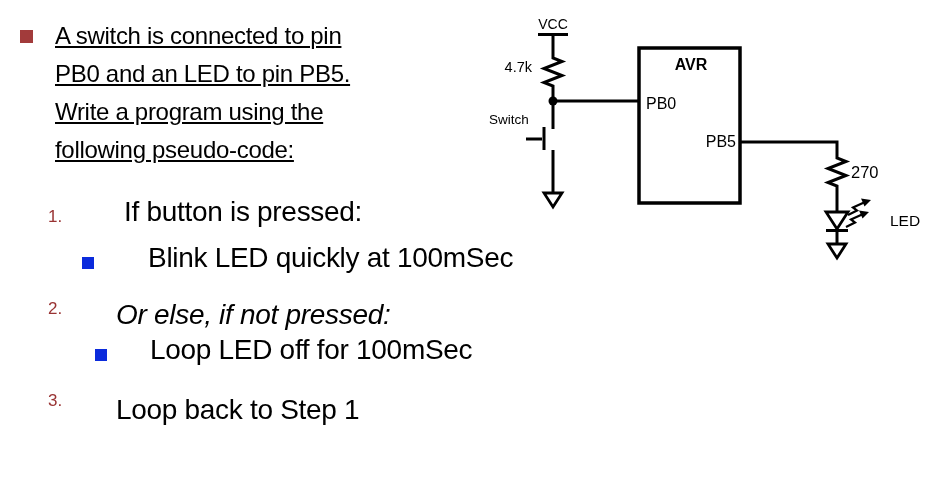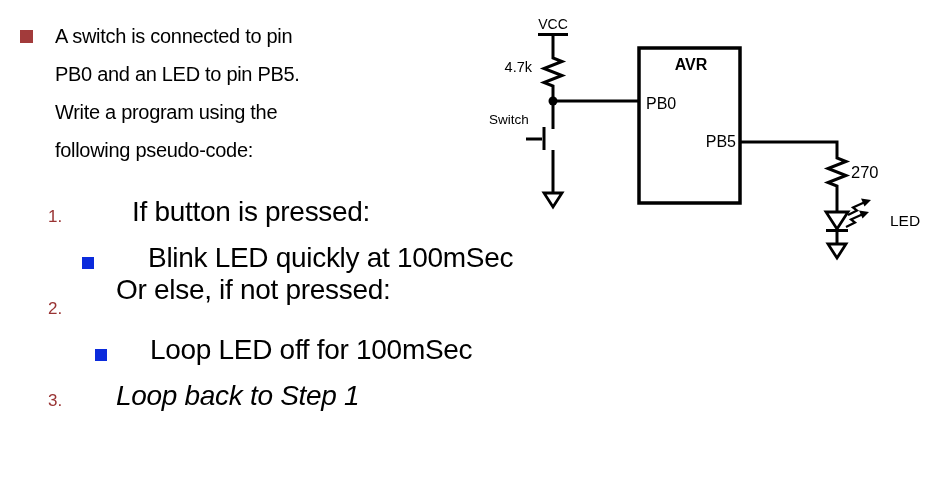--- a/index.html
+++ b/index.html
@@ -4,31 +4,31 @@
 <style>
   html,body{margin:0;padding:0;}
   body{
     width:947px;height:503px;background:#ffffff;position:relative;overflow:hidden;
     font-family:"Liberation Sans","DejaVu Sans",sans-serif;color:#000;
   }
   
   .bullet-sq{position:absolute;left:20px;top:30px;width:13px;height:13px;background:#A23B3B;}
   .intro-text{
     position:absolute;left:55px;top:17px;width:430px;
-    font-size:20px;line-height:38px;white-space:pre-line;letter-spacing:-0.3px;
+    font-size:24px;line-height:38px;white-space:pre-line;letter-spacing:-0.3px;text-decoration:underline;
   }
   
   .step-num{position:absolute;font-size:17px;line-height:17px;color:#993333;}
   .step-text{position:absolute;font-size:28px;line-height:28px;letter-spacing:-0.3px;}
   .sub-sq{position:absolute;width:12px;height:12px;background:#0B2BDC;}
-  #num1{left:48px;top:208px;}  #txt1{left:132px;top:198px;text-align:right;}
+  #num1{left:48px;top:208px;}  #txt1{left:124px;top:198px;text-align:right;}
   #sub1sq{left:82px;top:257px;} #sub1{left:148px;top:244px;}
-  #num2{left:48px;top:300px;}  #txt2{left:116px;top:276px;}
+  #num2{left:48px;top:300px;}  #txt2{left:116px;top:301px;font-style:italic;}
   #sub2sq{left:95px;top:349px;} #sub2{left:150px;top:336px;}
-  #num3{left:48px;top:392px;}  #txt3{left:116px;top:382px;font-style:italic;}
+  #num3{left:48px;top:392px;}  #txt3{left:116px;top:396px;}
   
   #circuit{position:absolute;left:470px;top:0;width:477px;height:290px;}
   #circuit text{font-family:"Liberation Sans","DejaVu Sans",sans-serif;fill:#000;}
   .wire{stroke:#000;stroke-width:3;fill:none;}
   .thin{stroke:#000;stroke-width:2.2;fill:none;}
   .box{stroke:#000;stroke-width:3.5;fill:none;}
   .hollow{stroke:#000;stroke-width:2.8;fill:#fff;}
 </style>
 </head>
 <body>

